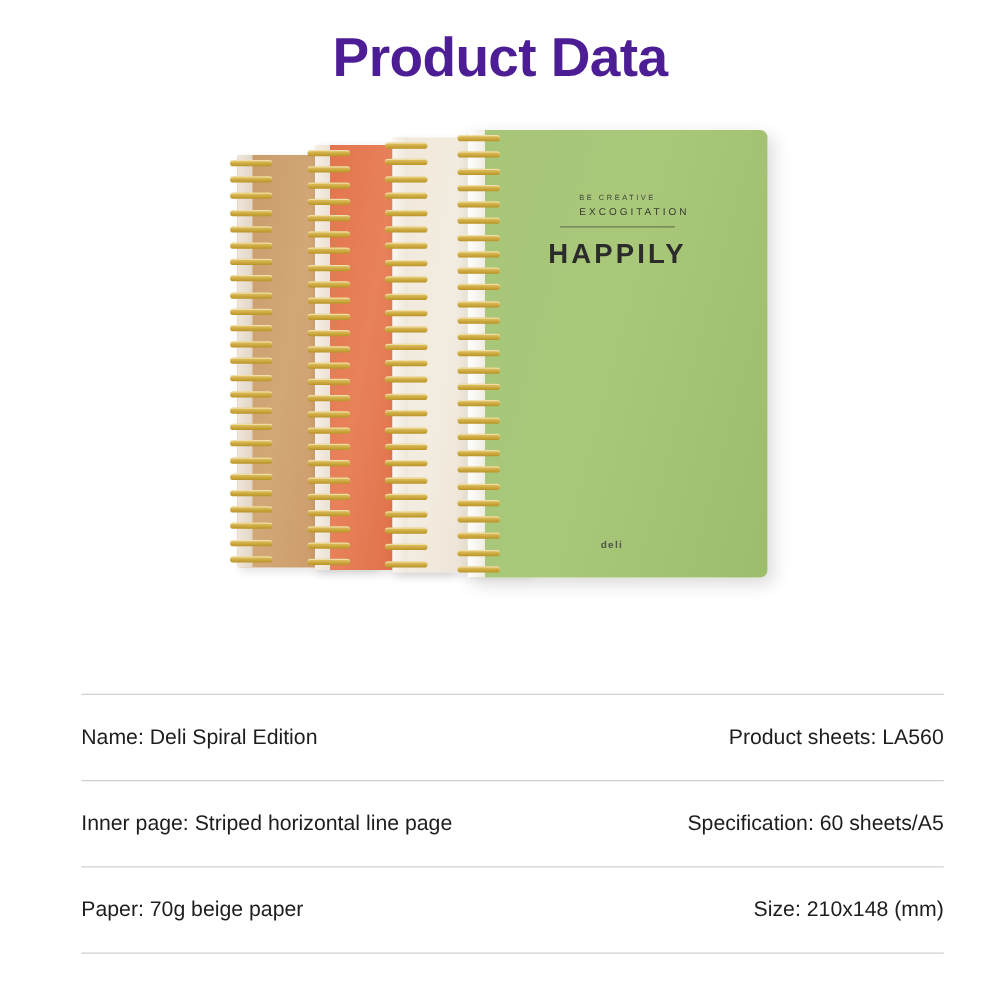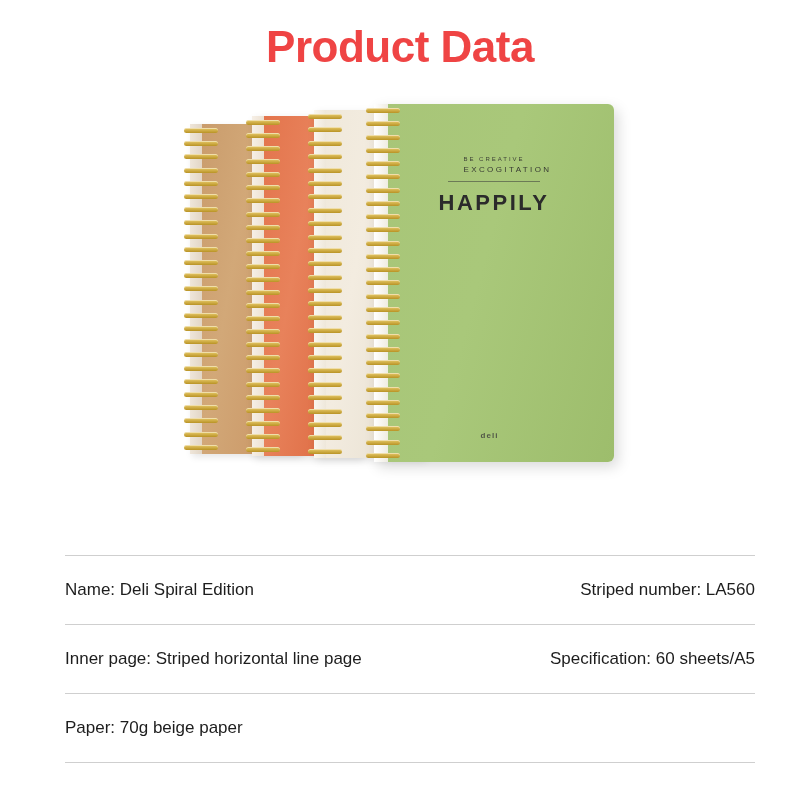--- a/index.html
+++ b/index.html
@@ -22,21 +22,21 @@
     position: relative;
     background: #ffffff;
   }
 
   .title {
     text-align: center;
     font-size: 44px;
     font-weight: bold;
     letter-spacing: -0.5px;
     padding-top: 22px;
-    color: #ef4444;
+    color: #4c1d95;
   }
 
   
   .hero {
     position: relative;
     width: 800px;
     height: 420px;
     margin-top: 10px;
   }
 
@@ -357,24 +357,25 @@
           <div class="coil"></div>
           <div class="coil"></div>
         </div>
 
     </div>
   </div>
 
   <div class="specs">
     <div class="spec-row">
       <div class="spec-left">Name: Deli Spiral Edition</div>
-      <div class="spec-right">Striped number: LA560</div>
+      <div class="spec-right">Product sheets: LA560</div>
     </div>
     <div class="spec-row">
       <div class="spec-left">Inner page: Striped horizontal line page</div>
       <div class="spec-right">Specification: 60 sheets/A5</div>
     </div>
     <div class="spec-row">
       <div class="spec-left">Paper: 70g beige paper</div>
+      <div class="spec-right">Size: 210x148 (mm)</div>
     </div>
   </div>
 
 </div>
 
 </body></html>

